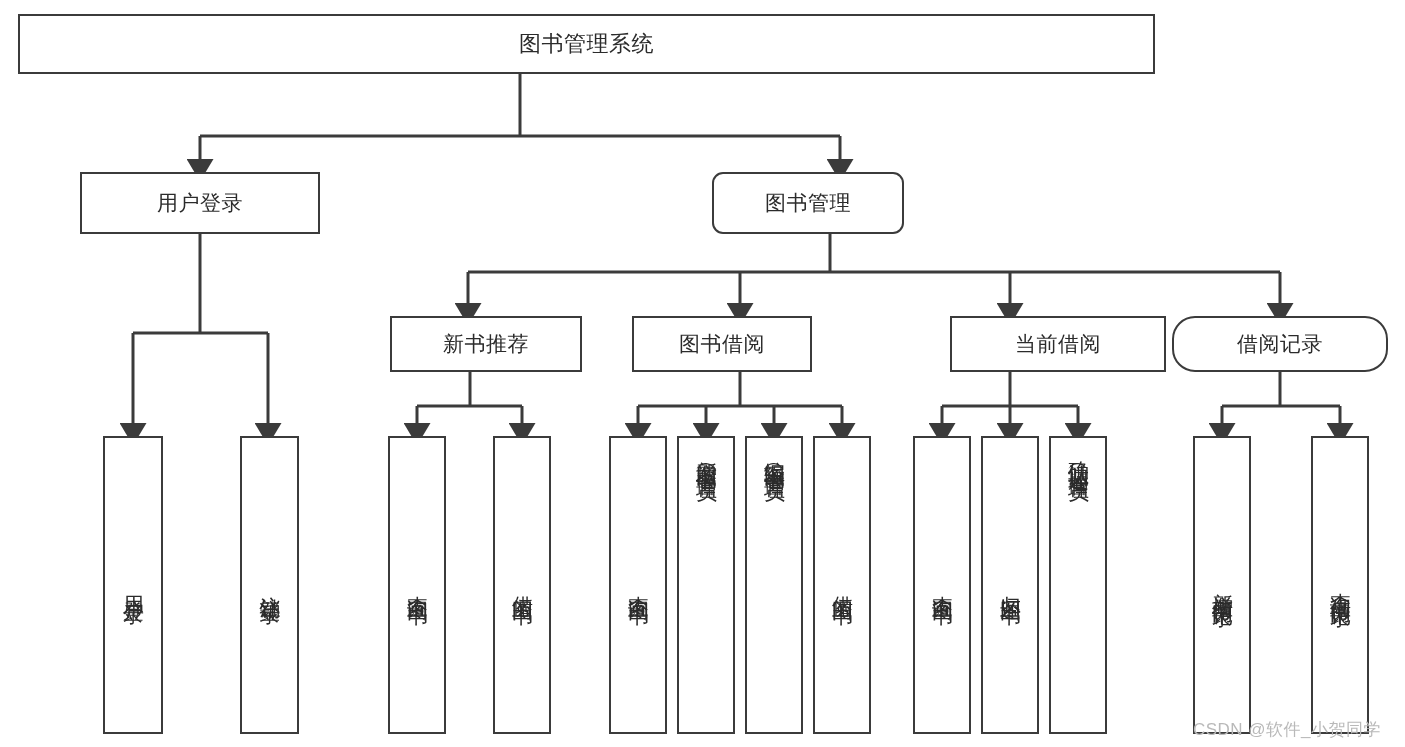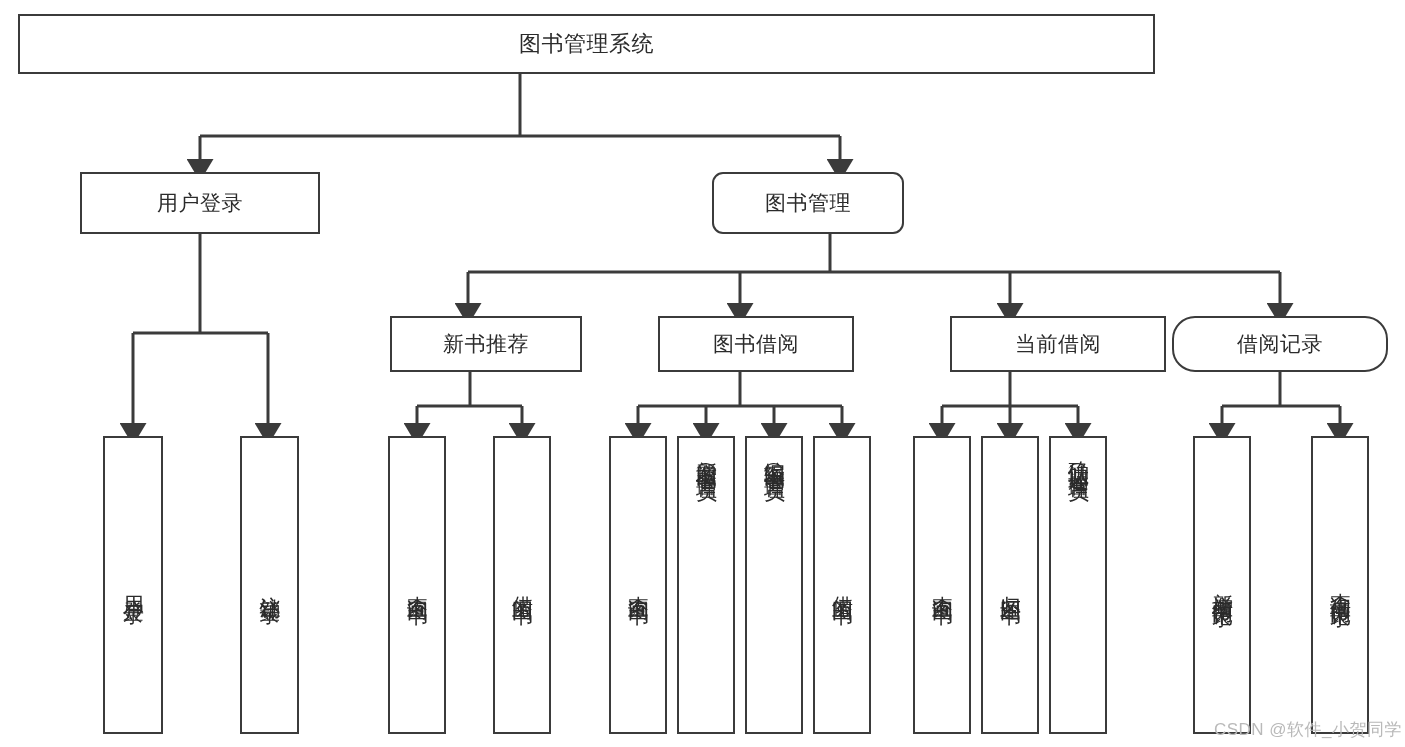--- a/index.html
+++ b/index.html
@@ -61,21 +61,21 @@
   }
   .node.vert .label {
     writing-mode: vertical-rl;
     text-orientation: upright;
     font-size: 21px;
     letter-spacing: 3px;
     text-align: center;
   }
   #watermark {
     position: absolute;
-    right: 3px;
+    right: 24px;
     bottom: 6px;
     font-size: 17px;
     color: #b9b9b9;
     letter-spacing: 0.5px;
     z-index: 5;
     white-space: nowrap;
     text-align: center;
   }
 </style>
 </head>
@@ -142,21 +142,21 @@
   </div>
 
   <div class="node horiz" style="left:712px; top:172px; width:192px; height:62px;border-radius:11px;">
     <span class="label">图书管理</span>
   </div>
 
   <div class="node horiz" style="left:362px; top:316px; width:192px; height:56px;margin-left:28px;">
     <span class="label">新书推荐</span>
   </div>
 
-  <div class="node horiz" style="left:632px; top:316px; width:196px; height:56px;margin-left:26px;">
+  <div class="node horiz" style="left:632px; top:316px; width:180px; height:56px;">
     <span class="label">图书借阅</span>
   </div>
 
   <div class="node horiz" style="left:902px; top:316px; width:216px; height:56px;margin-left:48px;">
     <span class="label">当前借阅</span>
   </div>
 
   <div class="node horiz" style="left:1172px; top:316px; width:216px; height:56px;border-radius:23px;">
     <span class="label">借阅记录</span>
   </div>

